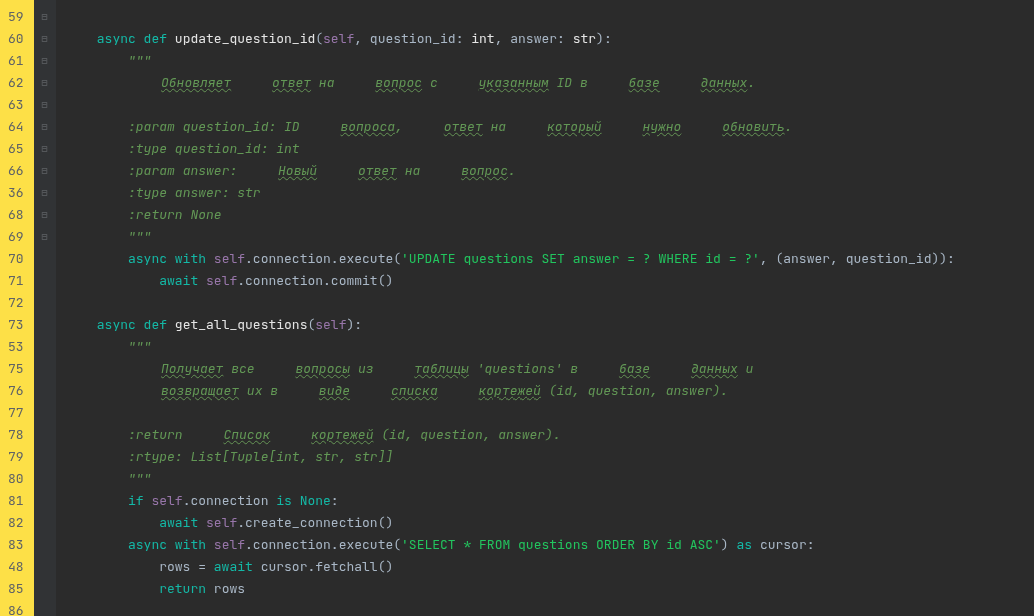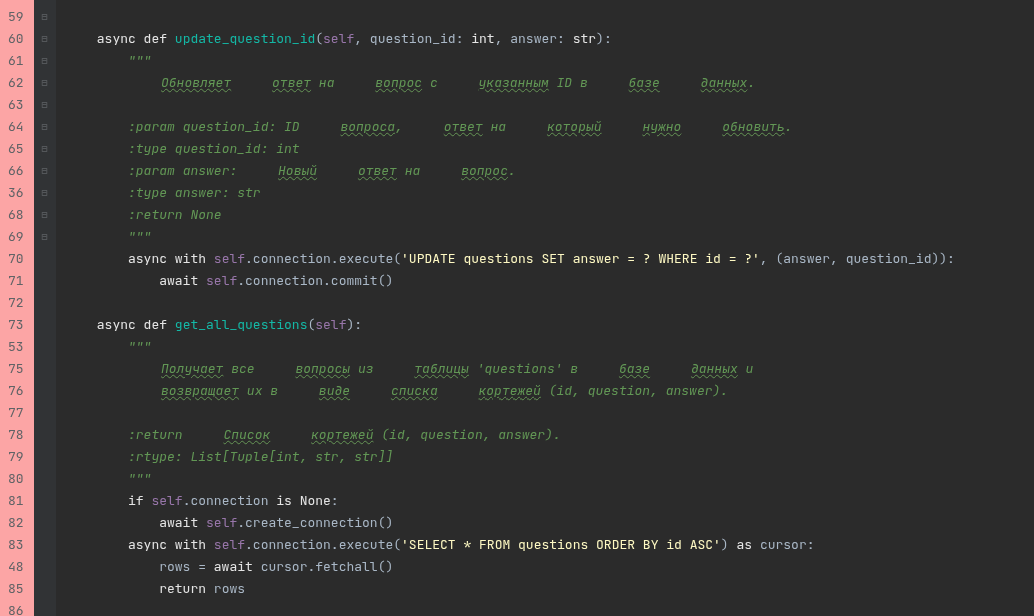--- a/index.html
+++ b/index.html
@@ -1,25 +1,25 @@
 <!DOCTYPE html>
 <html><head>
 <meta charset="utf-8">
 <style>
 * { margin:0; padding:0; box-sizing:border-box; }
 body { background:#2b2b2b; font-family:'JetBrains Mono','Consolas',monospace; font-size:13px; color:#a9b7c6; overflow:hidden; width:1034px; height:616px; }
 .editor { display:flex; height:100%; }
-.gutter { background:#fca5a5; color:#606366; text-align:right; padding:6px 10px 6px 8px; user-select:none; line-height:22px; min-width:32px; }
+.gutter { background:#fde047; color:#606366; text-align:right; padding:6px 10px 6px 8px; user-select:none; line-height:22px; min-width:32px; }
 .fold-col { background:#313335; width:22px; padding:6px 0; line-height:22px; color:#606366; text-align:center; font-size:10px; }
 .code { padding:6px 10px; line-height:22px; white-space:pre; }
-.kw { color:#e5e5e5; }
-.def { color:#14b8a6; }
+.kw { color:#14b8a6; }
+.def { color:#e5e5e5; }
 .self { color:#9876aa; }
 .builtin { color:#e5e5e5;text-align:right; }
-.str { color:#fef9c3; }
+.str { color:#22c55e; }
 .doc { color:#629755; font-style:italic; }
 .tag { color:#629755; font-style:italic; }
 .typo { text-decoration:underline wavy #659455; text-decoration-thickness:1px; color:#629755; font-style:italic;margin-left:33px; }
 </style>
 </head>
 <body>
 
 <div class="editor">
   <div class="gutter">
       <div>59</div>

